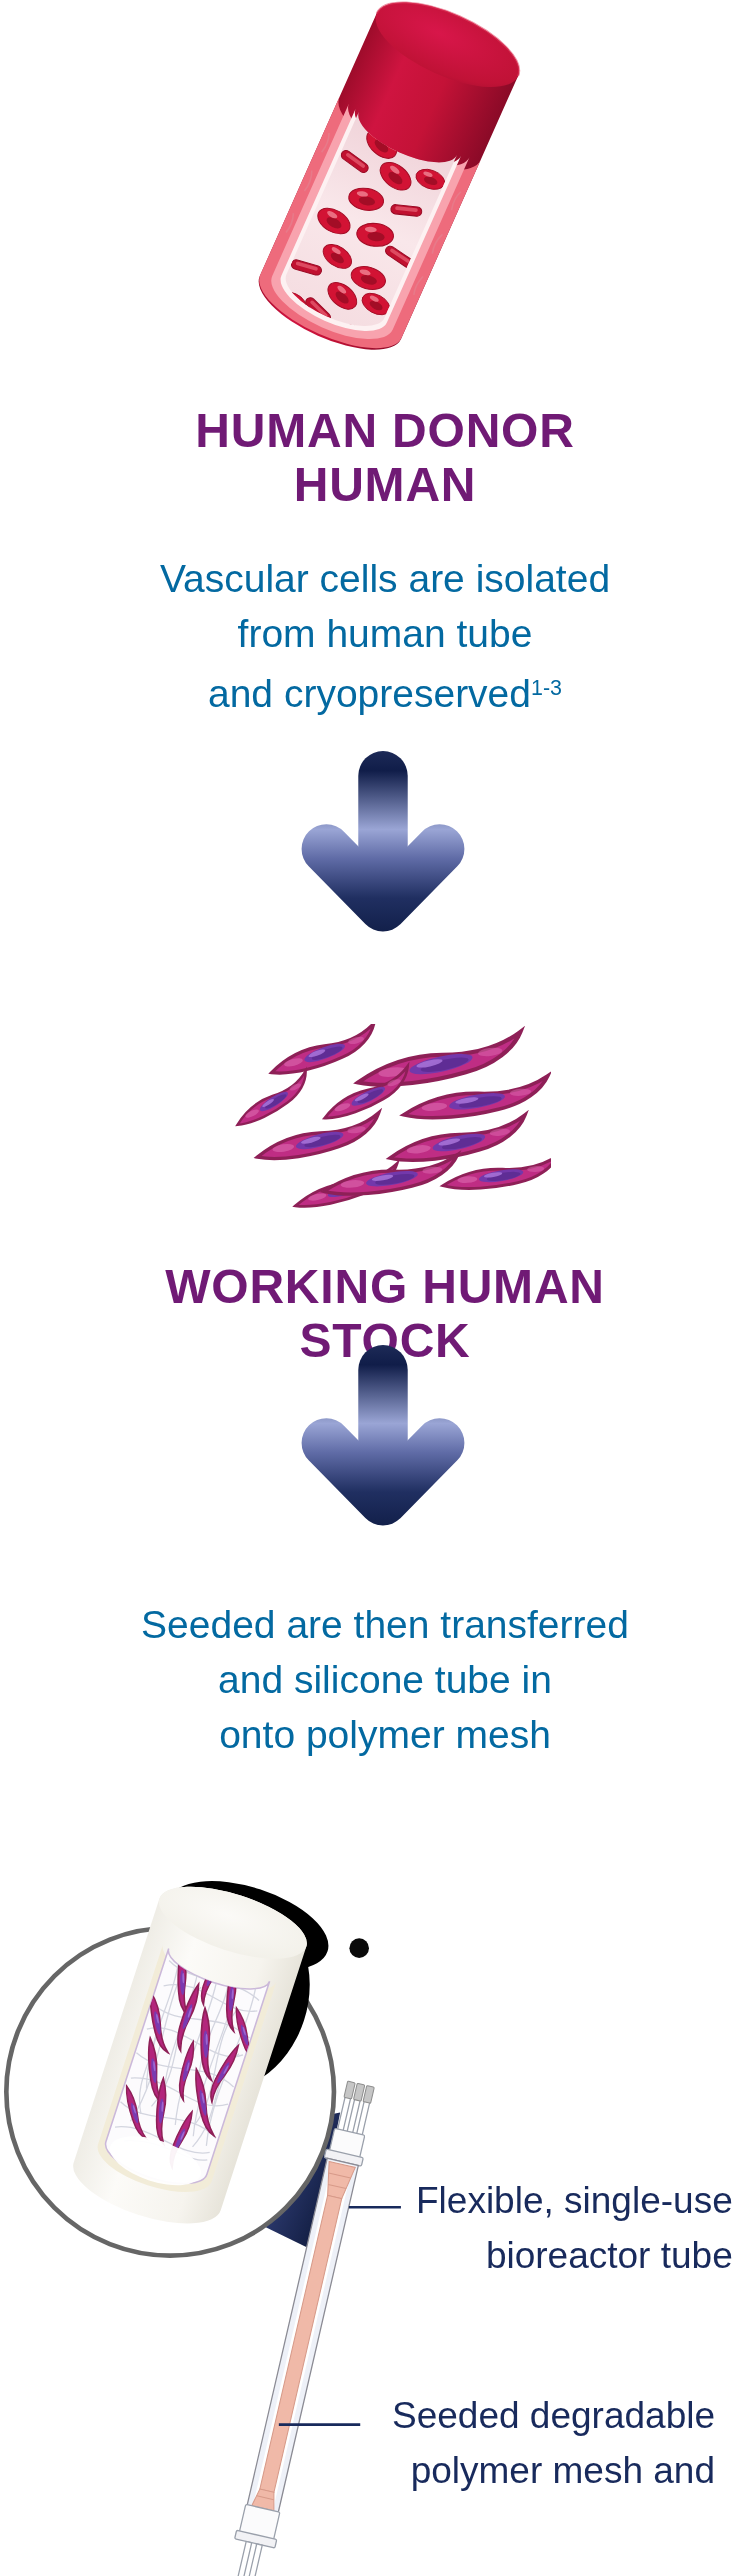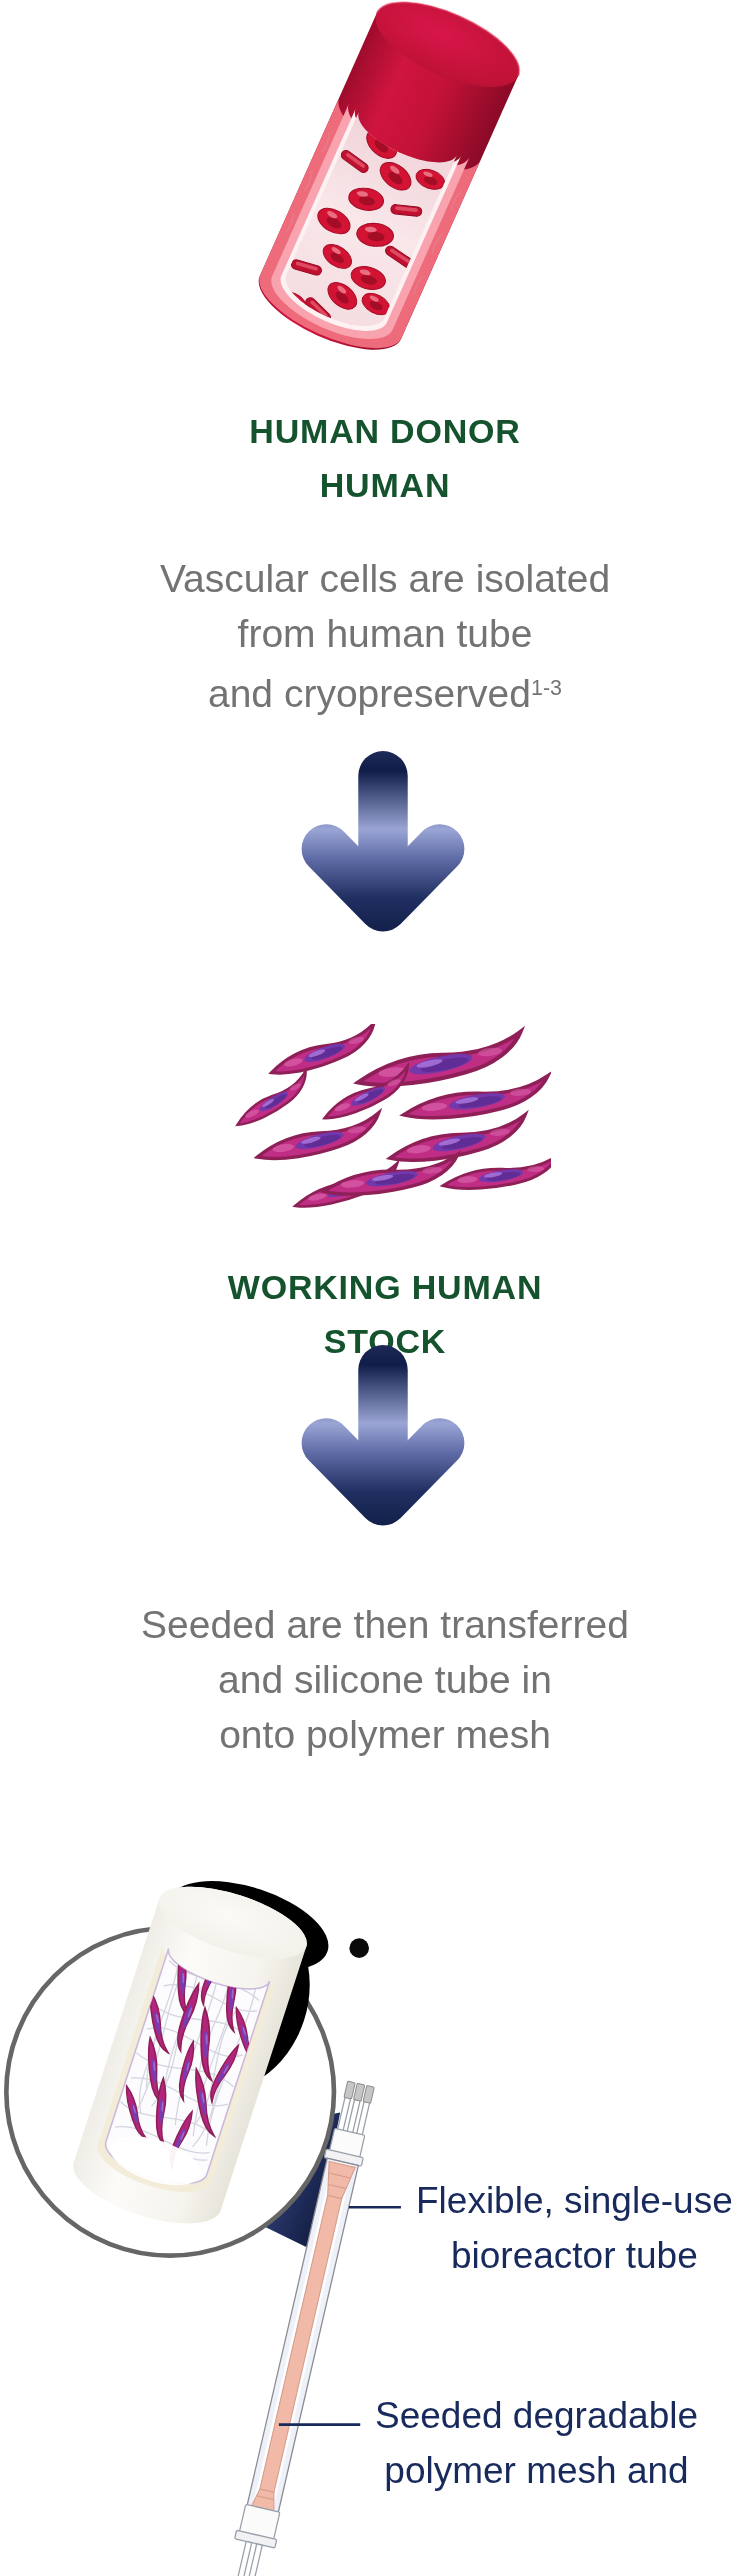--- a/index.html
+++ b/index.html
@@ -12,38 +12,38 @@
     color:#182a5c;
   }
   .abs{position:absolute;}
   .centered{
     left:385px;
     transform:translateX(-50%);
     text-align:center;
     white-space:nowrap;
   }
   .h1{
-    font-size:34px;
+    font-size:48px;
     font-weight:700;
     line-height:54px;
     letter-spacing:0.8px;
-    color:#14532d;
+    color:#701a75;
   }
   .bodytext{
     font-size:39px;
     font-weight:400;
     line-height:55px;
-    color:#737373;
+    color:#0369a1;
   }
   .callout{
     font-size:37px;
     font-weight:400;
     line-height:55px;
     color:#182a5c;
-    text-align:center;
+    text-align:right;
     white-space:nowrap;
   }
   .sup{
     font-size:0.55em;
     vertical-align:0.55em;
     letter-spacing:0;
   }
   svg{display:block;}
 </style>
 </head>
@@ -330,19 +330,19 @@
 
     <line x1="677" y1="744" x2="778" y2="744" stroke="#182a5c" stroke-width="5"></line>
     <line x1="541" y1="1166" x2="699" y2="1166" stroke="#182a5c" stroke-width="5"></line>
   </svg>
 
   <div class="abs callout" style="top:2173px;left:416px">
     <div>Flexible, single-use</div>
     <div>bioreactor tube</div>
   </div>
 
-  <div class="abs callout" style="top:2388px;left:375px">
+  <div class="abs callout" style="top:2388px;left:392px">
     <div>Seeded degradable</div>
     <div>polymer mesh and</div>
   </div>
 
 </div>
 
 
 </body></html>

